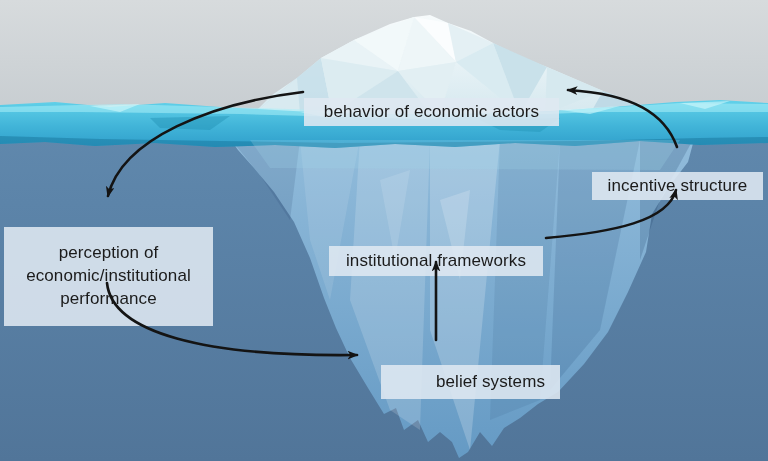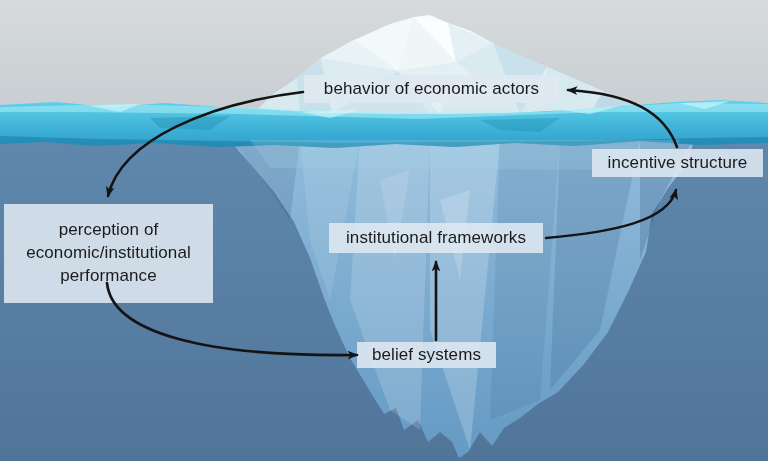--- a/index.html
+++ b/index.html
@@ -16,26 +16,27 @@
     position:absolute;
     z-index:2;
     background:rgba(223,232,241,0.88);
     color:var(--label-text,#1b1b1b);
     font-size:17px;
     line-height:1.35;
     display:flex;align-items:center;justify-content:center;
     text-align:center;
     white-space:pre-line;
     letter-spacing:0.1px;
+    margin-top:23px;
   }
   #n-behavior{left:304px;top:75px;width:255px;height:28px;}
   #n-incentive{left:592px;top:149px;width:171px;height:28px;}
   #n-institutional{left:329px;top:223px;width:214px;height:30px;}
   #n-perception{left:4px;top:204px;width:209px;height:99px;}
-  #n-belief{left:357px;top:342px;width:139px;height:26px;}
+  #n-belief{left:381px;top:342px;width:139px;height:34px;padding-left:40px;}
 </style>
 </head>
 <body>
 
 <div class="stage">
 
   <svg class="scene" width="768" height="461" viewBox="0 0 768 461">
     <defs>
       <linearGradient id="skyG" x1="0" y1="0" x2="0" y2="1">
         <stop offset="0" stop-color="#d7dbdd"></stop>

